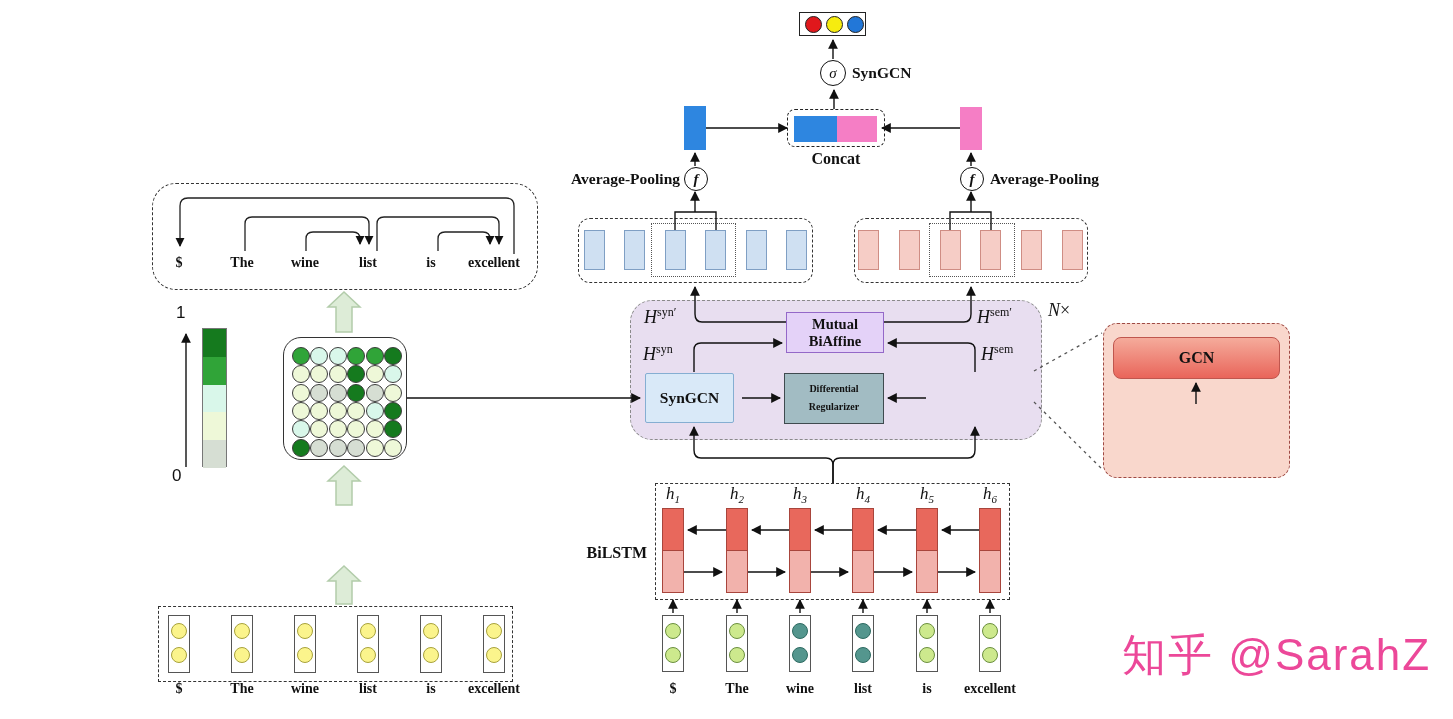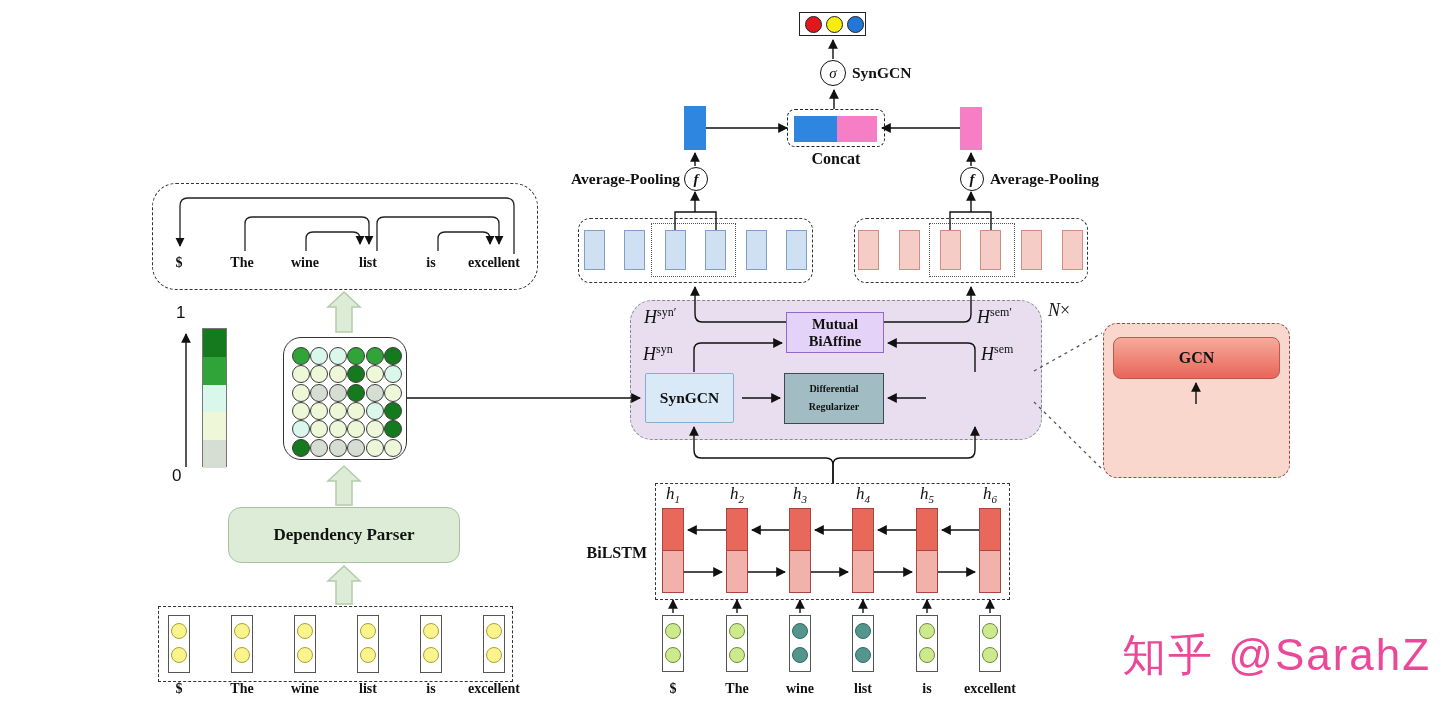--- a/index.html
+++ b/index.html
@@ -119,21 +119,20 @@
   <div class="box" id="matrix-box"></div>
   <div class="box" id="legend-bar">
       <div style="position: absolute; box-sizing: border-box; left: 0px; top: 0px; width: 100%; height: 27.8px; background: rgb(21, 122, 30);"></div>
       <div style="position: absolute; box-sizing: border-box; left: 0px; top: 27.8px; width: 100%; height: 27.8px; background: rgb(48, 164, 56);"></div>
       <div style="position: absolute; box-sizing: border-box; left: 0px; top: 55.6px; width: 100%; height: 27.8px; background: rgb(217, 247, 234);"></div>
       <div style="position: absolute; box-sizing: border-box; left: 0px; top: 83.4px; width: 100%; height: 27.8px; background: rgb(238, 248, 216);"></div>
       <div style="position: absolute; box-sizing: border-box; left: 0px; top: 111.2px; width: 100%; height: 27.8px; background: rgb(214, 222, 211);"></div>
     </div>
   <span class="lbl" id="legend-one">1</span>
   <span class="lbl" id="legend-zero">0</span>
-  <div class="box flexc" id="parser-box">Dependency Parser</div>
   <div class="box" id="embed-left-box"></div>
 
   <span class="lbl" id="watermark">知乎 @SarahZ</span>
 
   <svg class="layer" width="1453" height="719">
     <defs>
       <marker id="ah" viewBox="0 0 10 10" refX="9" refY="5" markerWidth="7" markerHeight="7" orient="auto">
         <path d="M0,0 L10,5 L0,10 z" fill="#111"></path>
       </marker>
     </defs>

